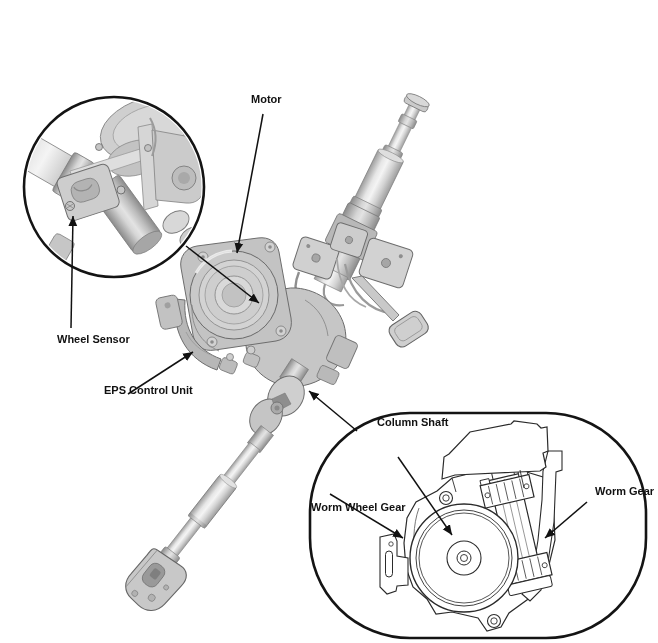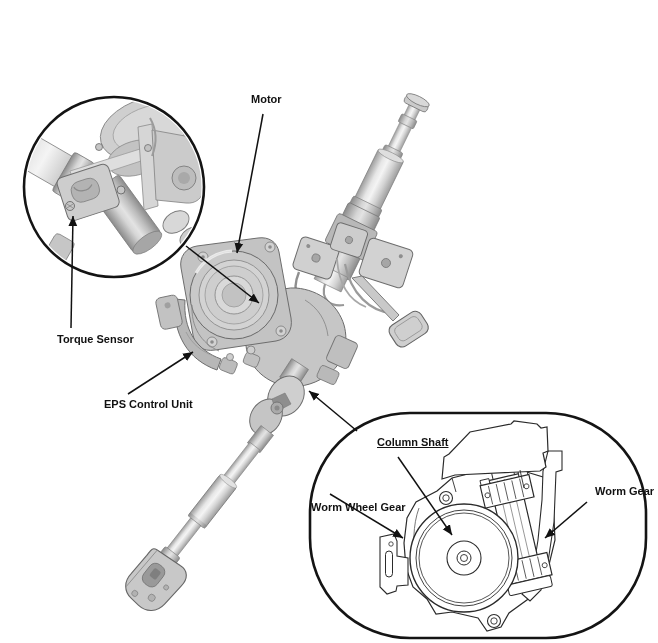--- a/index.html
+++ b/index.html
@@ -265,18 +265,18 @@
     <line x1="128" y1="394" x2="193" y2="352" marker-end="url(#ah)"></line>
     <line x1="186" y1="246" x2="259" y2="303" marker-end="url(#ah)"></line>
     <line x1="357" y1="431" x2="309" y2="391" marker-end="url(#ah)"></line>
     <line x1="398" y1="457" x2="452" y2="535" marker-end="url(#ah)"></line>
     <line x1="330" y1="494" x2="403" y2="538" marker-end="url(#ah)"></line>
     <line x1="587" y1="502" x2="545" y2="538" marker-end="url(#ah)"></line>
   </g>
 </svg>
 
   <div class="label" style="left:251px;top:93px;">Motor</div>
-  <div class="label" style="left:57px;top:333px;">Torque Sensor</div>
-  <div class="label" style="left:104px;top:398px;">EPS Control Unit</div>
-  <div class="label" style="left:377px;top:436px;text-decoration:underline;">Column Shaft</div>
+  <div class="label" style="left:57px;top:333px;">Wheel Sensor</div>
+  <div class="label" style="left:104px;top:384px;">EPS Control Unit</div>
+  <div class="label" style="left:377px;top:416px;">Column Shaft</div>
   <div class="label" style="left:311px;top:479px;margin-top:22px;">Worm Wheel Gear</div>
   <div class="label" style="left:571px;top:485px;margin-left:24px;">Worm Gear</div>
 </div>
 
 </body></html>

